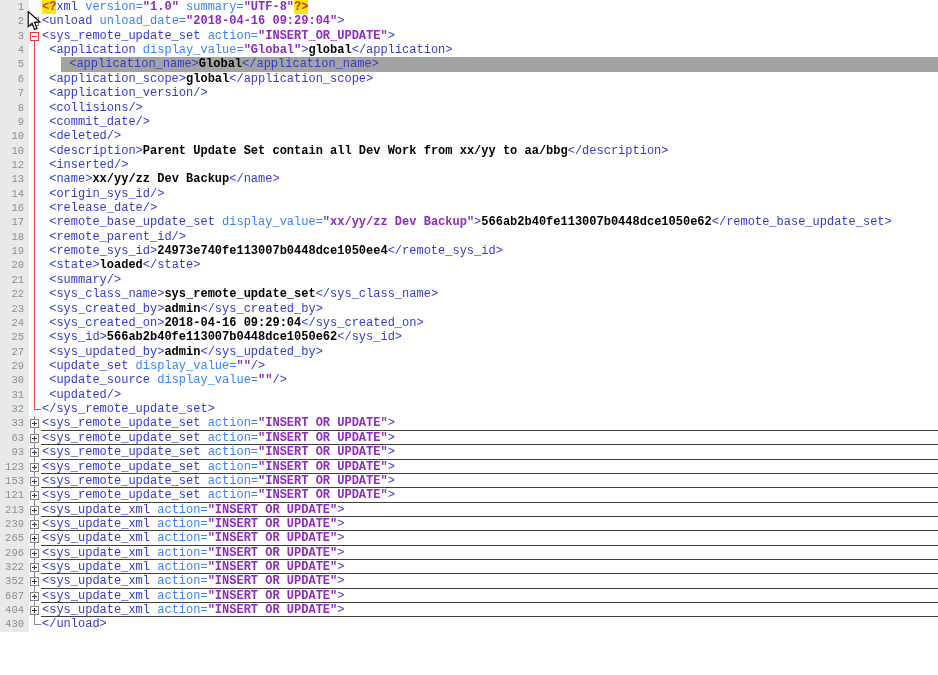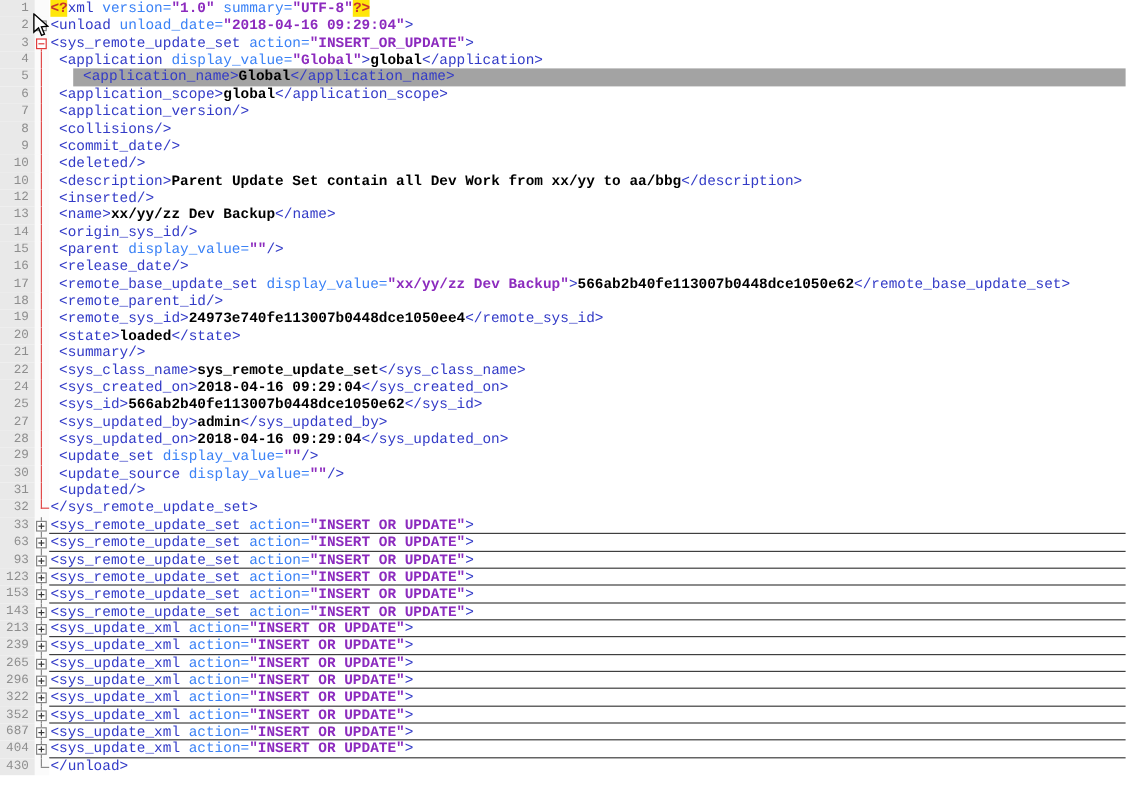--- a/index.html
+++ b/index.html
@@ -147,27 +147,20 @@
         <div class="code"><span class="s-g"> &lt;name&gt;</span><span class="s-t">xx/yy/zz Dev Backup</span><span class="s-g">&lt;/name&gt;</span></div>
       </div>
       <div class="row">
         <div class="gutter">14</div>
         <div class="foldcol">
           <div class="vline red"></div>
         </div>
         <div class="code"><span class="s-g"> &lt;origin_sys_id/&gt;</span></div>
       </div>
       <div class="row">
-        <div class="gutter">15</div>
-        <div class="foldcol">
-          <div class="vline red"></div>
-        </div>
-        <div class="code"><span class="s-g"> &lt;parent</span><span class="s-a"> display_value=</span><span class="s-v">""</span><span class="s-g">/&gt;</span></div>
-      </div>
-      <div class="row">
         <div class="gutter">16</div>
         <div class="foldcol">
           <div class="vline red"></div>
         </div>
         <div class="code"><span class="s-g"> &lt;release_date/&gt;</span></div>
       </div>
       <div class="row">
         <div class="gutter">17</div>
         <div class="foldcol">
           <div class="vline red"></div>
@@ -203,46 +196,46 @@
         <div class="code"><span class="s-g"> &lt;summary/&gt;</span></div>
       </div>
       <div class="row">
         <div class="gutter">22</div>
         <div class="foldcol">
           <div class="vline red"></div>
         </div>
         <div class="code"><span class="s-g"> &lt;sys_class_name&gt;</span><span class="s-t">sys_remote_update_set</span><span class="s-g">&lt;/sys_class_name&gt;</span></div>
       </div>
       <div class="row">
+        <div class="gutter">23</div>
+        <div class="foldcol">
+          <div class="vline red"></div>
+        </div>
+        <div class="code"><span class="s-g"> &lt;sys_created_by&gt;</span><span class="s-t">admin</span><span class="s-g">&lt;/sys_created_by&gt;</span></div>
+      </div>
+      <div class="row">
         <div class="gutter">24</div>
         <div class="foldcol">
           <div class="vline red"></div>
         </div>
         <div class="code"><span class="s-g"> &lt;sys_created_on&gt;</span><span class="s-t">2018-04-16 09:29:04</span><span class="s-g">&lt;/sys_created_on&gt;</span></div>
       </div>
       <div class="row">
         <div class="gutter">25</div>
         <div class="foldcol">
           <div class="vline red"></div>
         </div>
         <div class="code"><span class="s-g"> &lt;sys_id&gt;</span><span class="s-t">566ab2b40fe113007b0448dce1050e62</span><span class="s-g">&lt;/sys_id&gt;</span></div>
       </div>
       <div class="row">
         <div class="gutter">27</div>
         <div class="foldcol">
           <div class="vline red"></div>
         </div>
         <div class="code"><span class="s-g"> &lt;sys_updated_by&gt;</span><span class="s-t">admin</span><span class="s-g">&lt;/sys_updated_by&gt;</span></div>
-      </div>
-      <div class="row">
-        <div class="gutter">28</div>
-        <div class="foldcol">
-          <div class="vline red"></div>
-        </div>
-        <div class="code"><span class="s-g"> &lt;sys_updated_on&gt;</span><span class="s-t">2018-04-16 09:29:04</span><span class="s-g">&lt;/sys_updated_on&gt;</span></div>
       </div>
       <div class="row">
         <div class="gutter">29</div>
         <div class="foldcol">
           <div class="vline red"></div>
         </div>
         <div class="code"><span class="s-g"> &lt;update_set</span><span class="s-a"> display_value=</span><span class="s-v">""</span><span class="s-g">/&gt;</span></div>
       </div>
       <div class="row">
         <div class="gutter">30</div>
@@ -300,21 +293,21 @@
       </div>
       <div class="row ul">
         <div class="gutter">153</div>
         <div class="foldcol">
           <div class="vline"></div>
           <div class="fbox plus"></div>
         </div>
         <div class="code"><span class="s-g">&lt;sys_remote_update_set</span><span class="s-a"> action=</span><span class="s-v">"INSERT OR UPDATE"</span><span class="s-g">&gt;</span></div>
       </div>
       <div class="row ul">
-        <div class="gutter">143</div>
+        <div class="gutter">121</div>
         <div class="foldcol">
           <div class="vline"></div>
           <div class="fbox plus"></div>
         </div>
         <div class="code"><span class="s-g">&lt;sys_remote_update_set</span><span class="s-a"> action=</span><span class="s-v">"INSERT OR UPDATE"</span><span class="s-g">&gt;</span></div>
       </div>
       <div class="row ul">
         <div class="gutter">213</div>
         <div class="foldcol">
           <div class="vline"></div>

